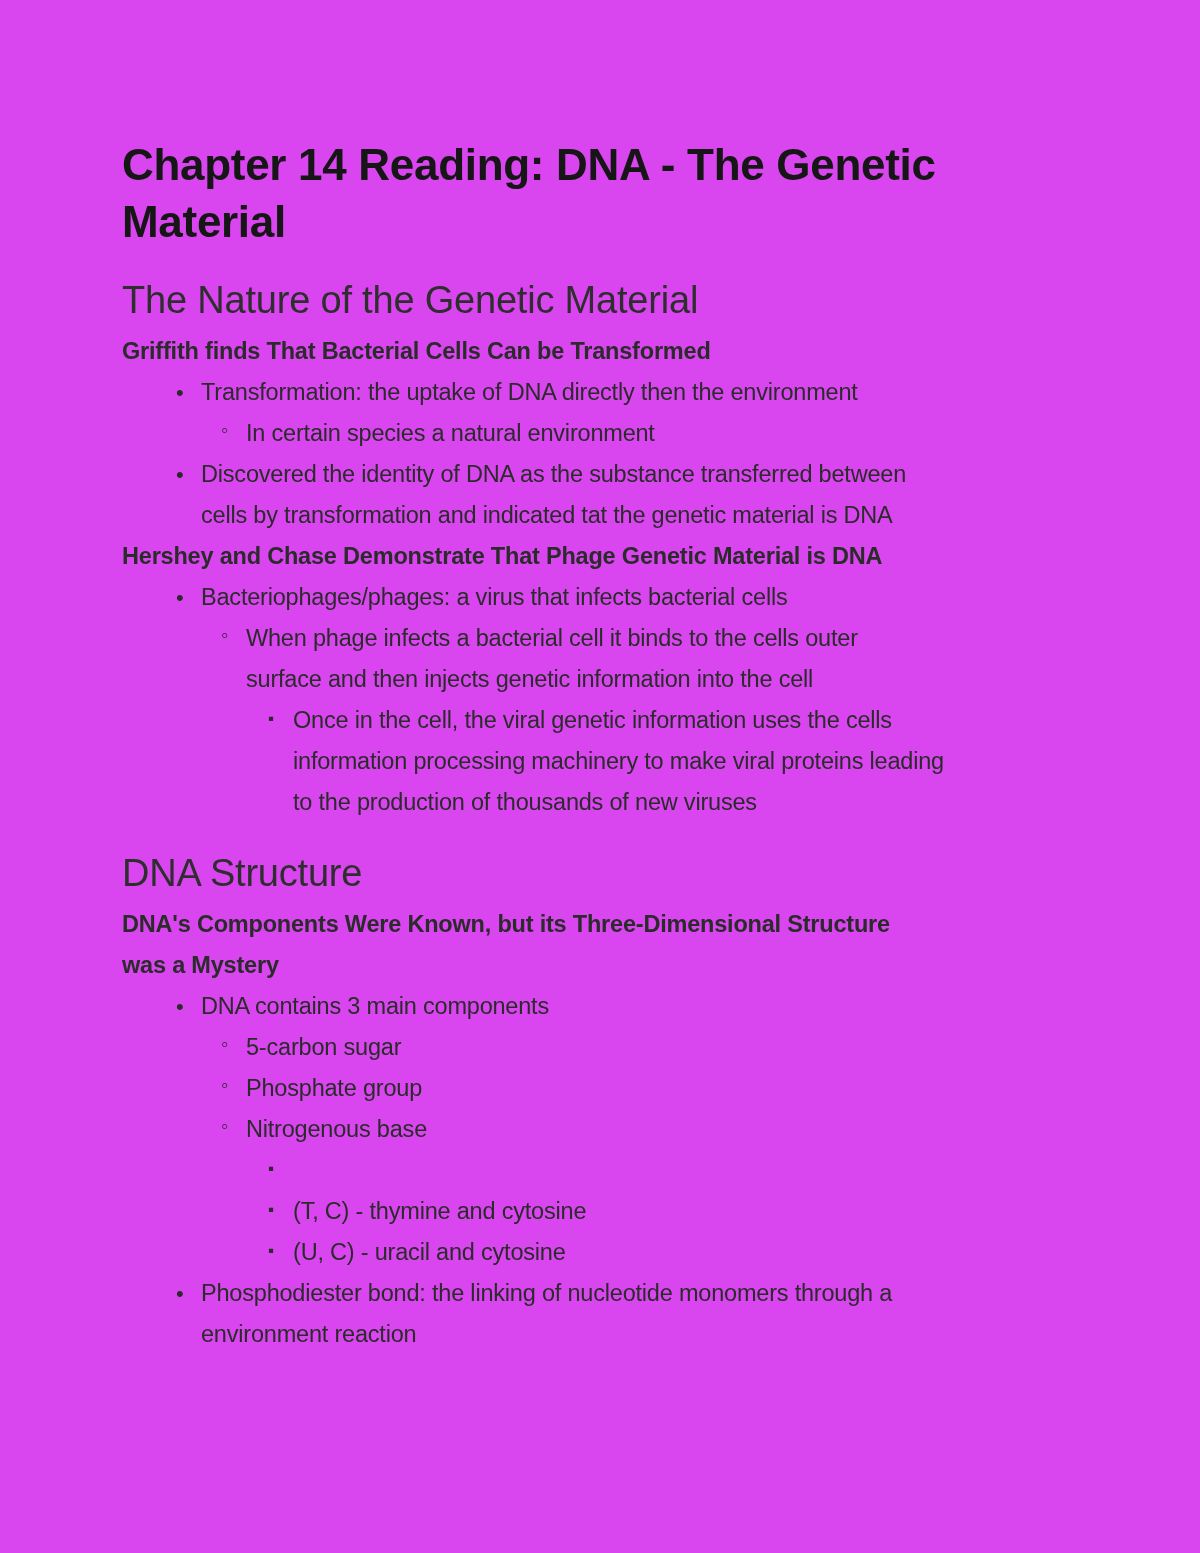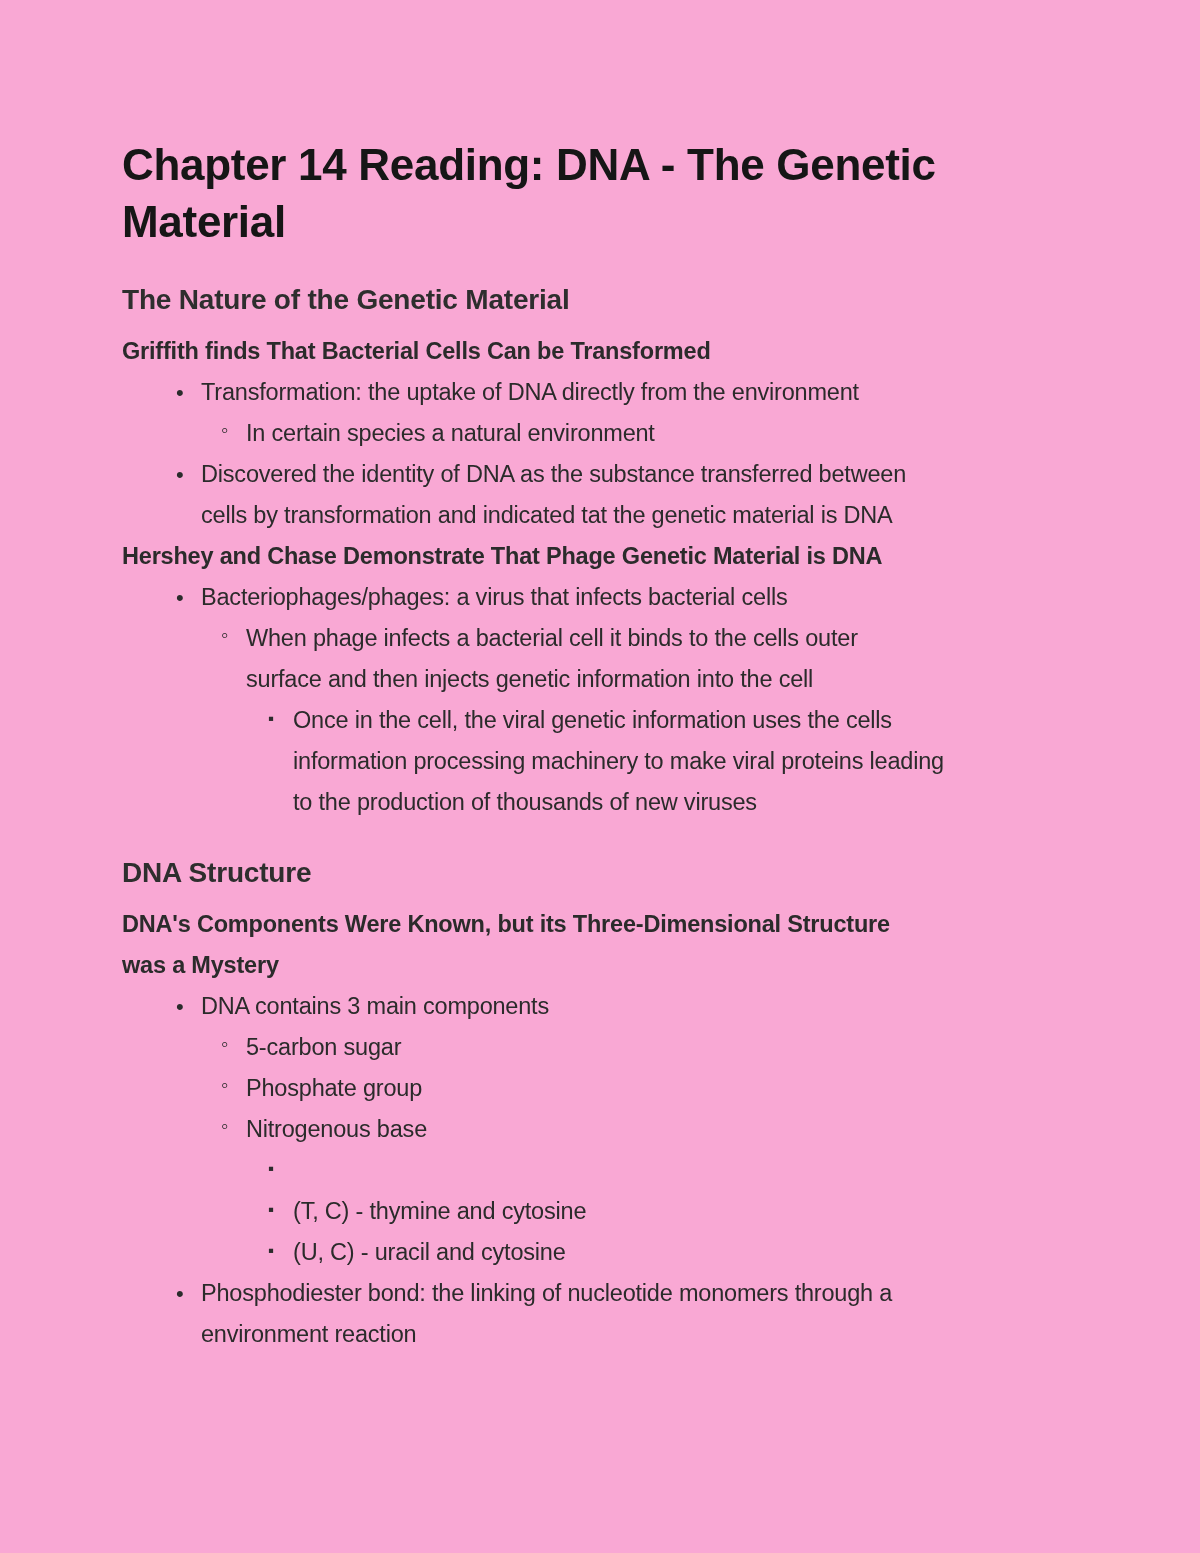--- a/index.html
+++ b/index.html
@@ -9,37 +9,37 @@
     width: 1200px;
     height: 1553px;
     overflow: hidden;
     font-family: "Liberation Sans", "DejaVu Sans", sans-serif;
   }
   .page {
     box-sizing: border-box;
     width: 1200px;
     height: 1553px;
     padding: 136px 110px 0 122px;
-    background: #f9a8d4;
+    background: #d946ef;
   }
   .content { width: 950px; }
   .doc-title {
     margin: 0;
     font-size: 44px;
     line-height: 57px;
     font-weight: 700;
     letter-spacing: -0.3px;
     color: #161616;
     white-space: pre-line;
   }
   .section-heading {
     margin: 32px 0 13px 0;
-    font-size: 28px;
+    font-size: 38px;
     line-height: 36px;
-    font-weight: 700;
+    font-weight: 400;
     letter-spacing: -0.2px;
     color: #2e2e2e;
   }
   .block {
     font-size: 23.5px;
     line-height: 41px;
     letter-spacing: -0.2px;
     color: #2b2b2b;
   }
   .subhead {
@@ -67,21 +67,21 @@
 
     <h1 class="doc-title">Chapter 14 Reading: DNA - The Genetic
 Material</h1>
 
     <h2 class="section-heading">The Nature of the Genetic Material</h2>
 
     <div class="block subhead">Griffith finds That Bacterial Cells Can be Transformed</div>
 
     <div class="block li l1">
       <span class="mk disc">•</span>
-      <span class="txt">Transformation: the uptake of DNA directly from the environment</span>
+      <span class="txt">Transformation: the uptake of DNA directly then the environment</span>
     </div>
 
     <div class="block li l2">
       <span class="mk circle">◦</span>
       <span class="txt">In certain species a natural environment</span>
     </div>
 
 
     <div class="block li l1">
       <span class="mk disc">•</span>

